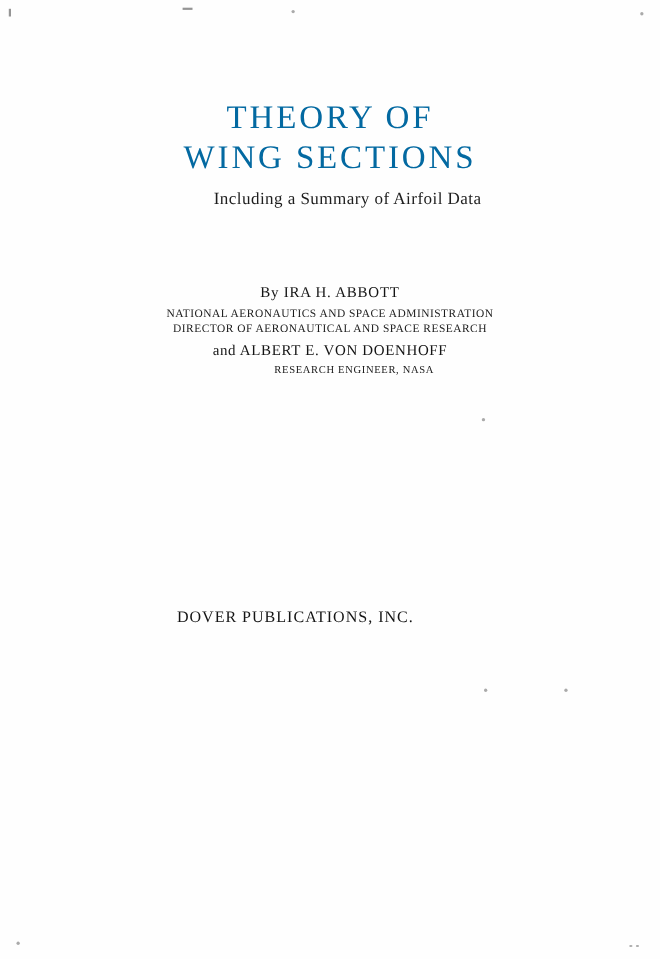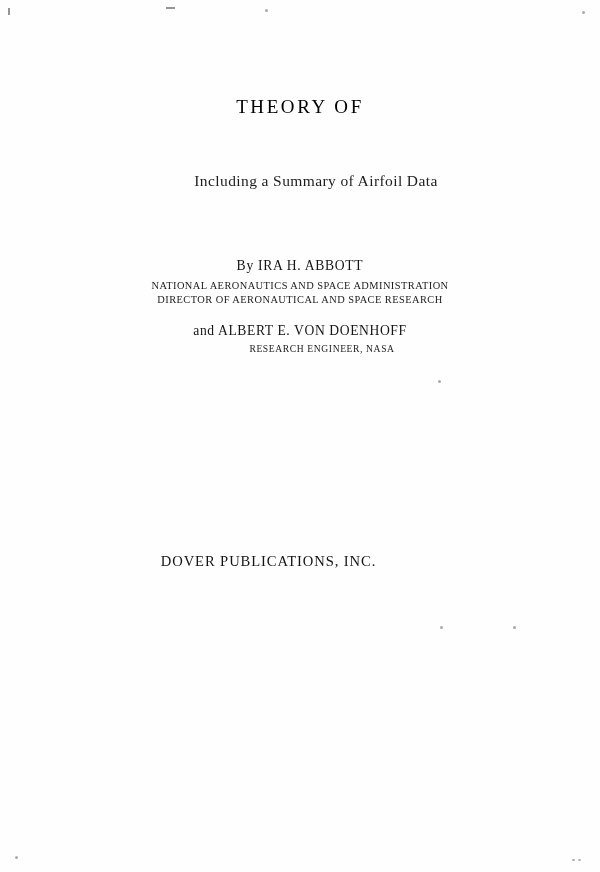--- a/index.html
+++ b/index.html
@@ -46,24 +46,24 @@
     text-align: center;
   }
 
   .title-block {
     position: absolute;
     top: 88px;
     width: 600px;
   }
   .title-line {
     font-family: "Liberation Serif", serif;
-    font-size: 19px;
+    font-size: 30px;
     letter-spacing: 2.6px;
     line-height: 37px;
-    color: #000000;
+    color: #0369a1;
     font-weight: 400;
   }
 
   .subtitle {
     position: absolute;
     top: 172px;
     width: 600px;
     font-size: 15.5px;
     letter-spacing: 0.4px;
     color: #1d1d1d;
@@ -82,21 +82,21 @@
     margin-bottom: 5px;
     margin-top: 11px;
   }
   .affil {
     font-size: 10.4px;
     letter-spacing: 0.45px;
     line-height: 13.6px;
     color: #1b1b1b;
   }
   .author-secondary {
-    margin-top: 17px;
+    margin-top: 5px;
     font-size: 13.6px;
     letter-spacing: 0.6px;
     color: #141414;
   }
   .affil-small {
     margin-top: 4px;
     font-size: 9.6px;
     letter-spacing: 0.6px;
     color: #1b1b1b;
     padding-left: 44px;
@@ -133,20 +133,21 @@
   <div class="speck" style="left:440px; top:626px; width:3px; height:3px;"></div>
   <div class="speck" style="left:513px; top:626px; width:3px; height:3px;"></div>
   <div class="speck" style="left:15px; top:856px; width:3px; height:3px;"></div>
   <div class="speck" style="left:572px; top:859px; width:3px; height:2px;"></div>
   <div class="speck" style="left:578px; top:859px; width:3px; height:2px;"></div>
 
   <div class="content">
 
     <div class="title-block">
       <div class="title-line">THEORY OF</div>
+      <div class="title-line">WING SECTIONS</div>
     </div>
 
     <div class="subtitle">Including a Summary of Airfoil Data</div>
 
     <div class="author-block">
       <div class="author-primary">By IRA H. ABBOTT</div>
       <div class="affil">NATIONAL AERONAUTICS AND SPACE ADMINISTRATION</div>
       <div class="affil">DIRECTOR OF AERONAUTICAL AND SPACE RESEARCH</div>
       <div class="author-secondary">and ALBERT E. VON DOENHOFF</div>
       <div class="affil-small">RESEARCH ENGINEER, NASA</div>

